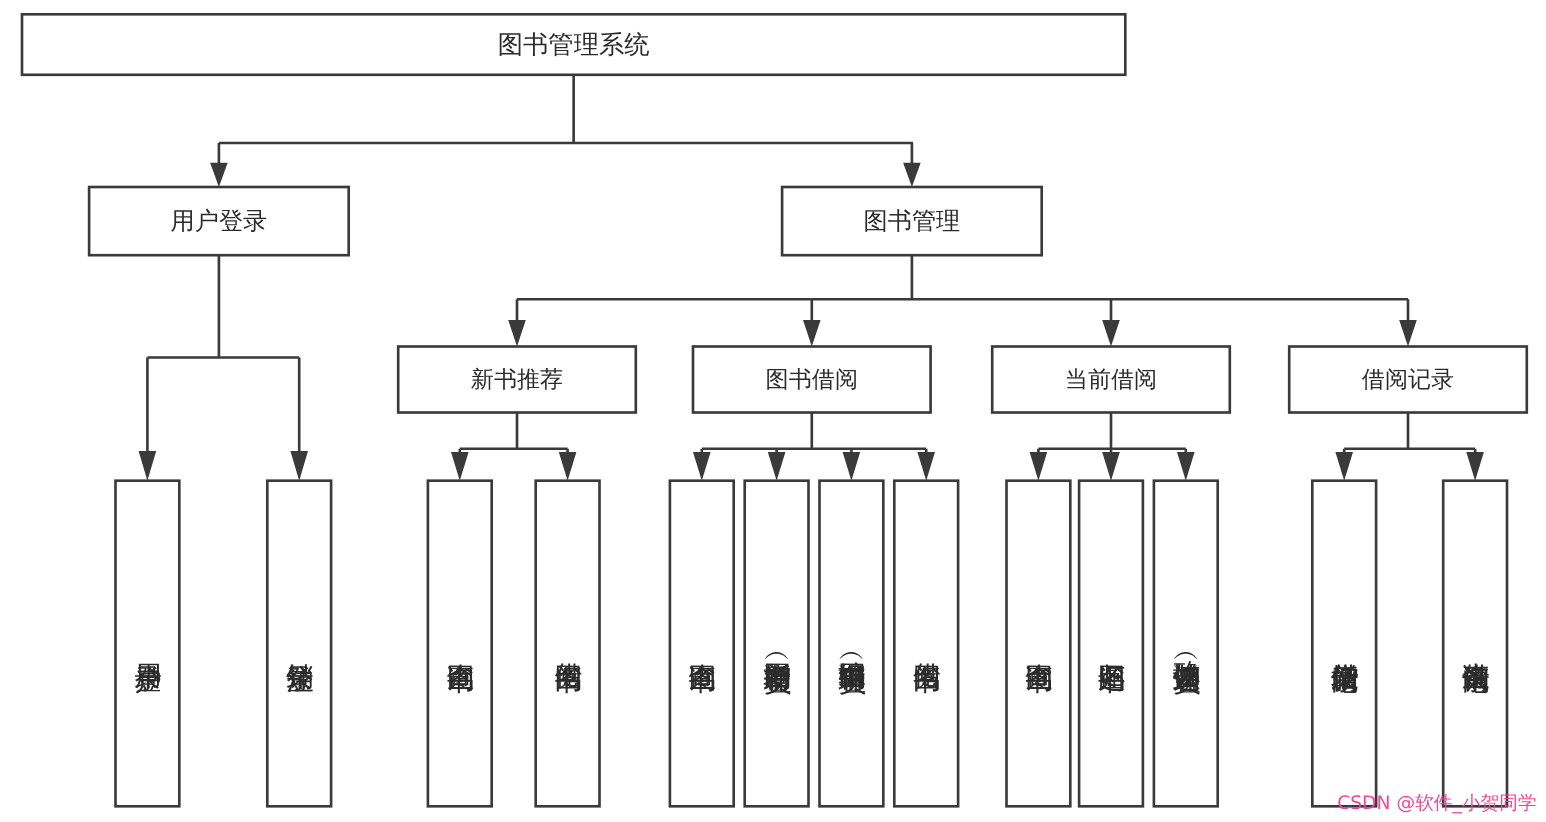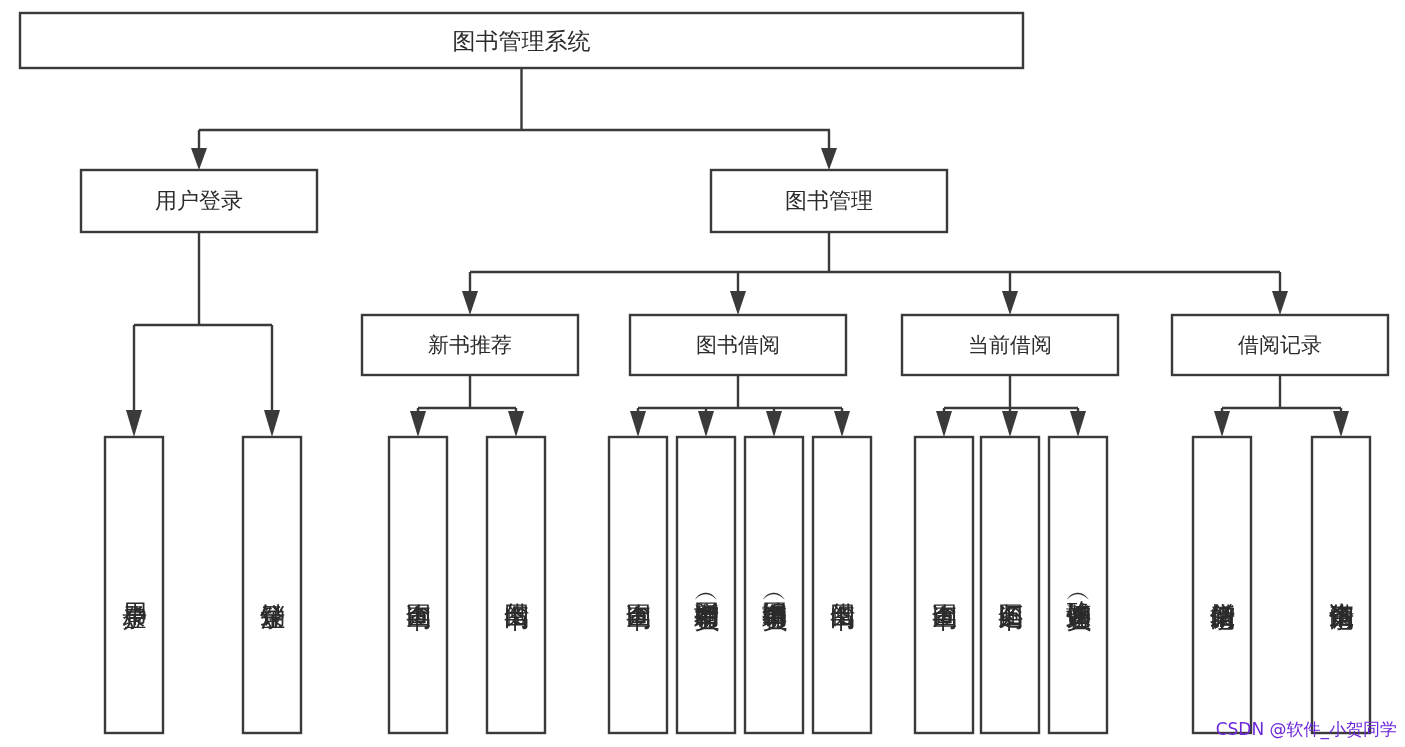--- a/index.html
+++ b/index.html
@@ -34,21 +34,21 @@
     line-height:1.06;
     color:#2b2b2b;
     letter-spacing:1px;
     white-space:nowrap;
     pointer-events:none;
   }
   #watermark{
     position:absolute;
     right:8px;bottom:6px;
     font-size:17px;
-    color:#6d28d9;
+    color:#ec4899;
     font-family:"DejaVu Sans","Liberation Sans",sans-serif;
     white-space:nowrap;
   }
 </style>
 </head>
 <body>
 
 <div id="diagram-root">
 
   <svg id="tree" viewBox="0 0 1405 747">

